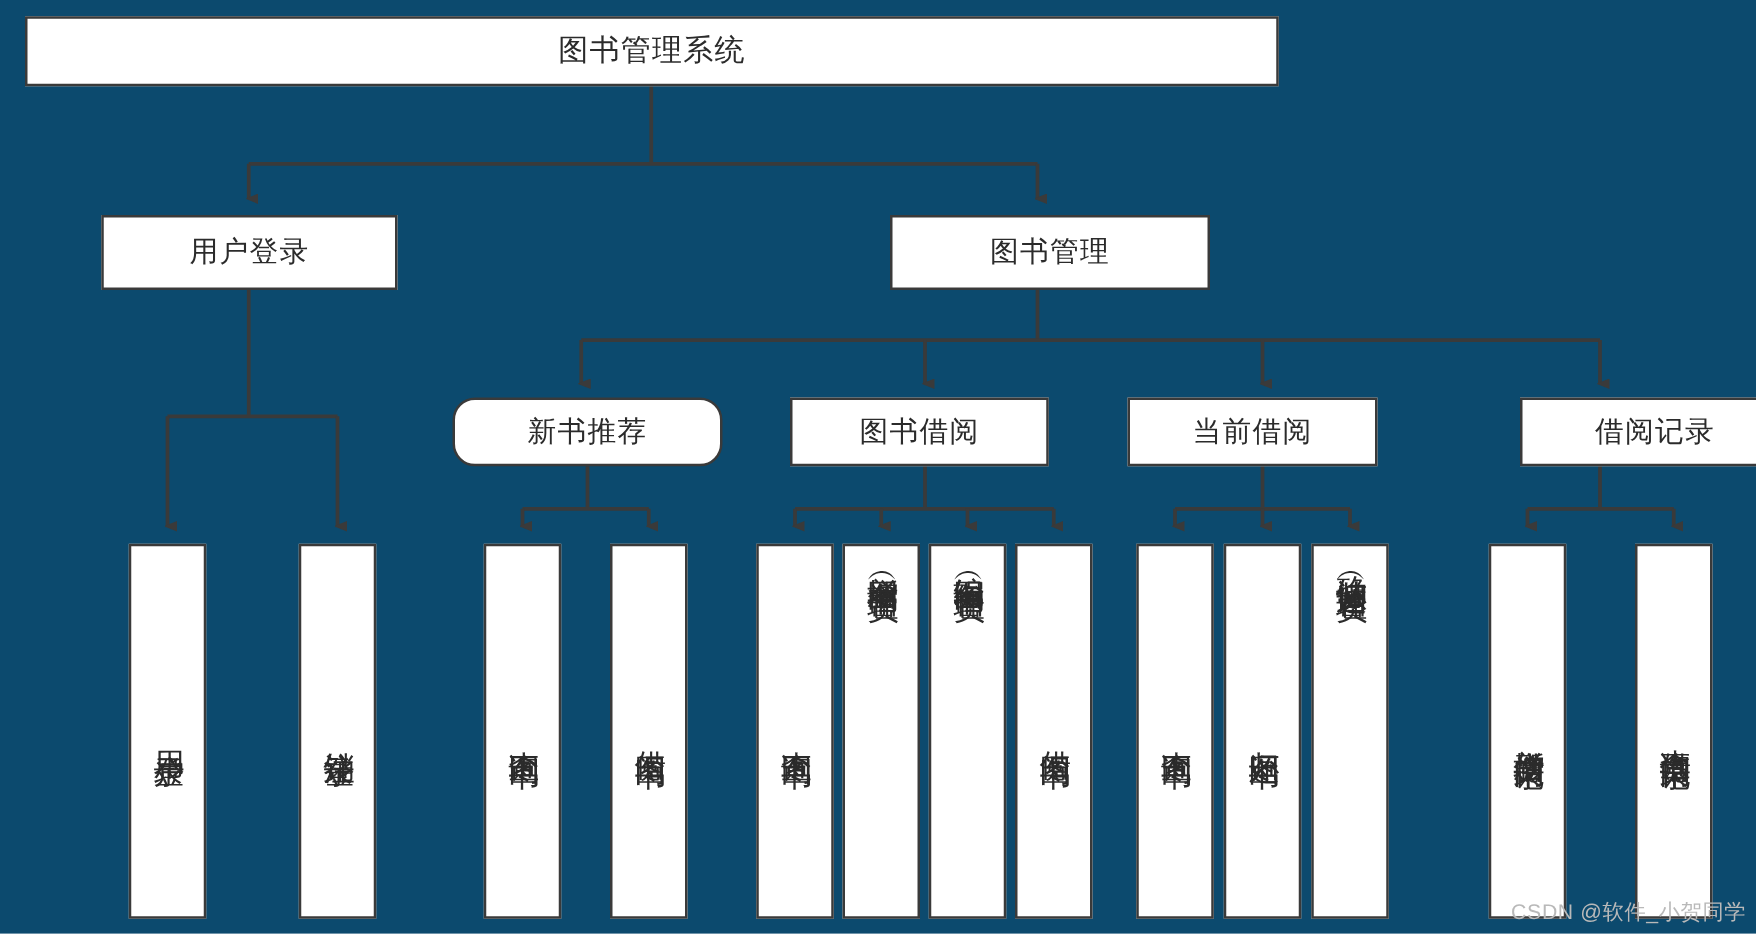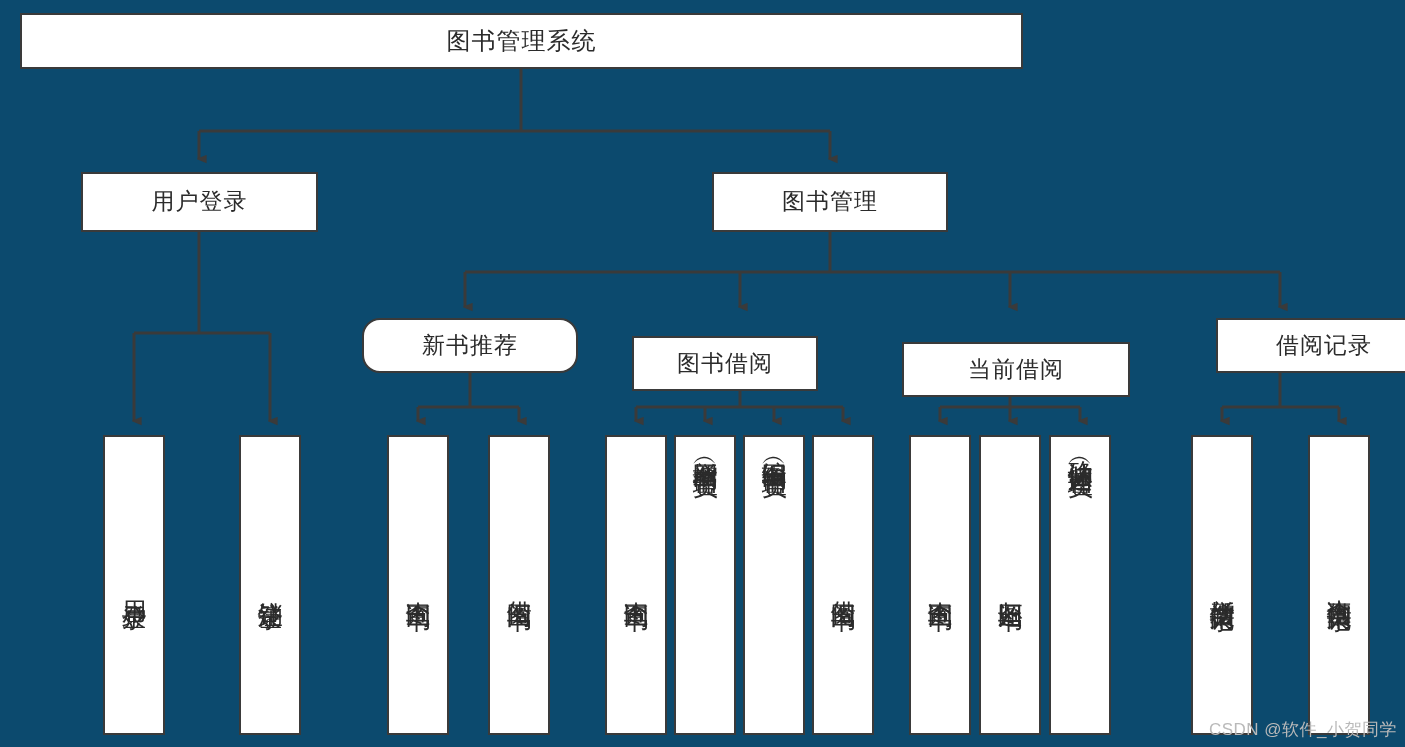--- a/index.html
+++ b/index.html
@@ -135,31 +135,31 @@
     </g>
   </svg>
 
   <div class="node horiz root" style="left:20px; top:13px; width:1003px; height:56px;">
     <span>图书管理系统</span>
   </div>
 
   <div class="node horiz" style="left:81px; top:172px; width:237px; height:60px;">
     <span>用户登录</span>
   </div>
-  <div class="node horiz" style="left:712px; top:172px; width:236px; height:60px;">
+  <div class="node horiz" style="left:712px; top:172px; width:256px; height:60px;">
     <span>图书管理</span>
   </div>
 
   <div class="node horiz" style="left:362px; top:318px; width:216px; height:55px;border-radius:18px;">
     <span>新书推荐</span>
   </div>
-  <div class="node horiz" style="left:632px; top:318px; width:186px; height:55px;margin-top:18px;">
+  <div class="node horiz" style="left:632px; top:318px; width:207px; height:55px;">
     <span>图书借阅</span>
   </div>
-  <div class="node horiz" style="left:902px; top:318px; width:228px; height:55px;margin-top:24px;">
+  <div class="node horiz" style="left:902px; top:318px; width:200px; height:55px;">
     <span>当前借阅</span>
   </div>
   <div class="node horiz" style="left:1216px; top:318px; width:216px; height:55px;">
     <span>借阅记录</span>
   </div>
 
   <div class="node leaf" style="left:103px; top:435px; width:62px; height:300px;">
     <div class="leaf-inner">
       <span class="vlabel">用户登录</span>
     </div>

